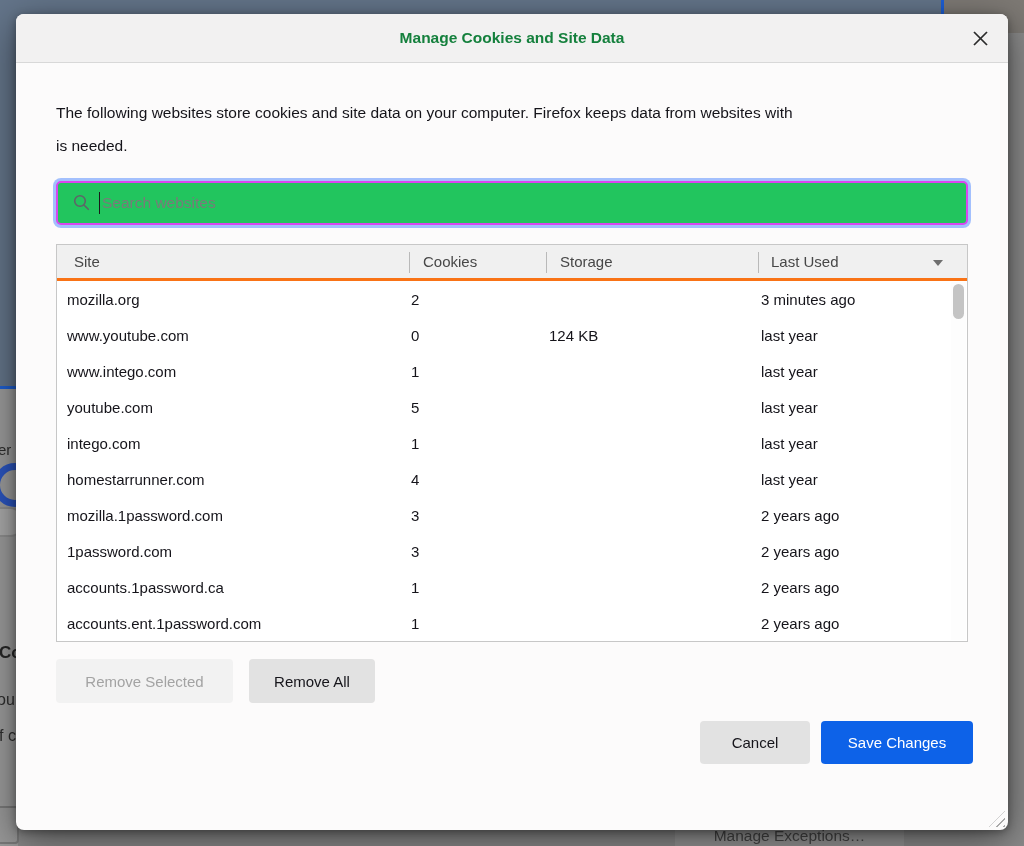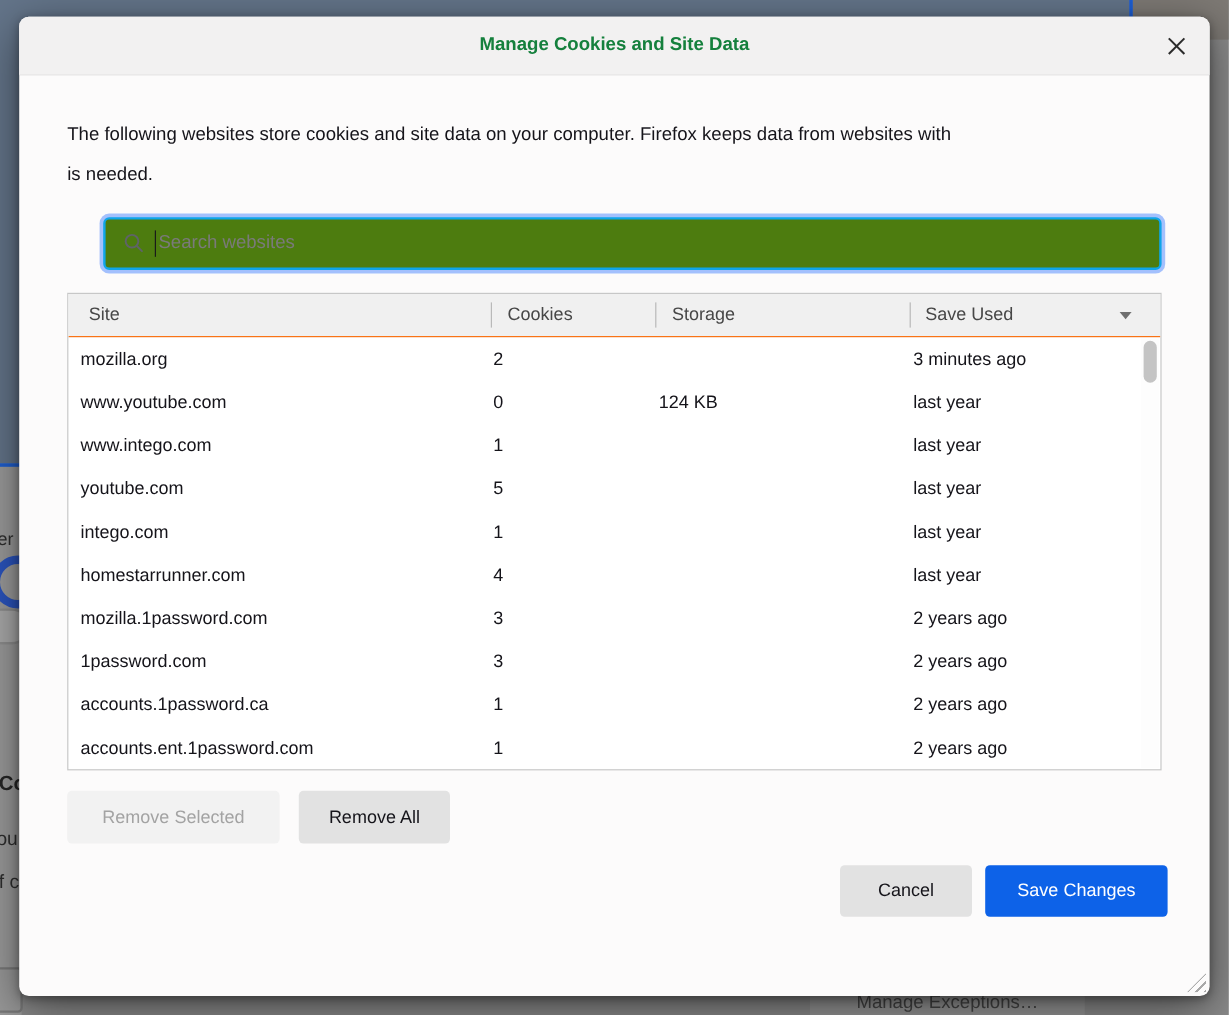--- a/index.html
+++ b/index.html
@@ -46,42 +46,42 @@
   }
   .dlg-close{
     position:absolute;right:14px;top:10px;width:28px;height:28px;
     display:flex;align-items:center;justify-content:center;cursor:pointer;border-radius:4px;
   }
   .dlg-close svg{display:block;}
   .dlg-body{padding:0 40px;}
   .description{margin-top:34px;font-size:15.5px;line-height:32.5px;color:#15141a;}
   
   .search-wrap{
-    position:relative;margin-top:19px;height:40px;background:#4d7c0f;
-    border:2px solid #0ea5e9;border-radius:5px;
+    position:relative;margin-top:19px;height:40px;background:#22c55e;
+    border:2px solid #d946ef;border-radius:5px;
     box-shadow:0 0 0 3px rgba(56,120,255,.45);
-    display:flex;align-items:center;margin-left:30px;
+    display:flex;align-items:center;
   }
   .search-icon{position:absolute;left:15px;top:11px;}
   .search-caret{position:absolute;left:41px;top:9px;width:1px;height:22px;background:#1a1a1a;}
   .search-input{
     position:absolute;left:0;top:0;width:100%;height:100%;box-sizing:border-box;
     border:none;outline:none;background:transparent;
     padding-left:44px;font-size:15.5px;color:#1a1a1a;
     font-family:"Liberation Sans","DejaVu Sans",sans-serif;
   }
   .search-input::placeholder{color:#7a7a7a;opacity:1;}
   
   .table{
     position:relative;margin-top:19px;height:396px;background:#ffffff;
     border:1px solid #c7c7c7;overflow:hidden;
   }
   .thead{
     position:relative;display:flex;height:36px;background:#f0f0f0;
-    border-bottom:1px solid #f97316;box-sizing:border-box;
+    border-bottom:3px solid #f97316;box-sizing:border-box;
     color:#474747;font-size:15px;
   }
   .th{display:flex;align-items:center;box-sizing:border-box;}
   .th-site{width:352px;padding-left:17px;}
   .th-cookies{width:137px;padding-left:14px;}
   .th-storage{width:212px;padding-left:14px;}
   .th-last{flex:1;padding-left:13px;position:relative;}
   .col-sep{position:absolute;top:7px;width:1px;height:21px;background:#b9b9b9;}
   .sep-1{left:352px;} .sep-2{left:489px;} .sep-3{left:701px;}
   .sort-arrow{
@@ -168,21 +168,21 @@
       </span>
       <span class="search-caret"></span>
       <input class="search-input" type="text" placeholder="Search websites" style="">
     </div>
 
     <div class="table">
       <div class="thead">
         <div class="th th-site">Site</div>
         <div class="th th-cookies">Cookies</div>
         <div class="th th-storage">Storage</div>
-        <div class="th th-last">Save Used</div>
+        <div class="th th-last">Last Used</div>
         <div class="col-sep sep-1"></div>
         <div class="col-sep sep-2"></div>
         <div class="col-sep sep-3"></div>
         <div class="sort-arrow"></div>
       </div>
       <div class="tbody" id="tbody">
           <div class="trow">
             <div class="cell c-site">mozilla.org</div>
             <div class="cell c-cookies">2</div>
             <div class="cell c-storage"></div>

